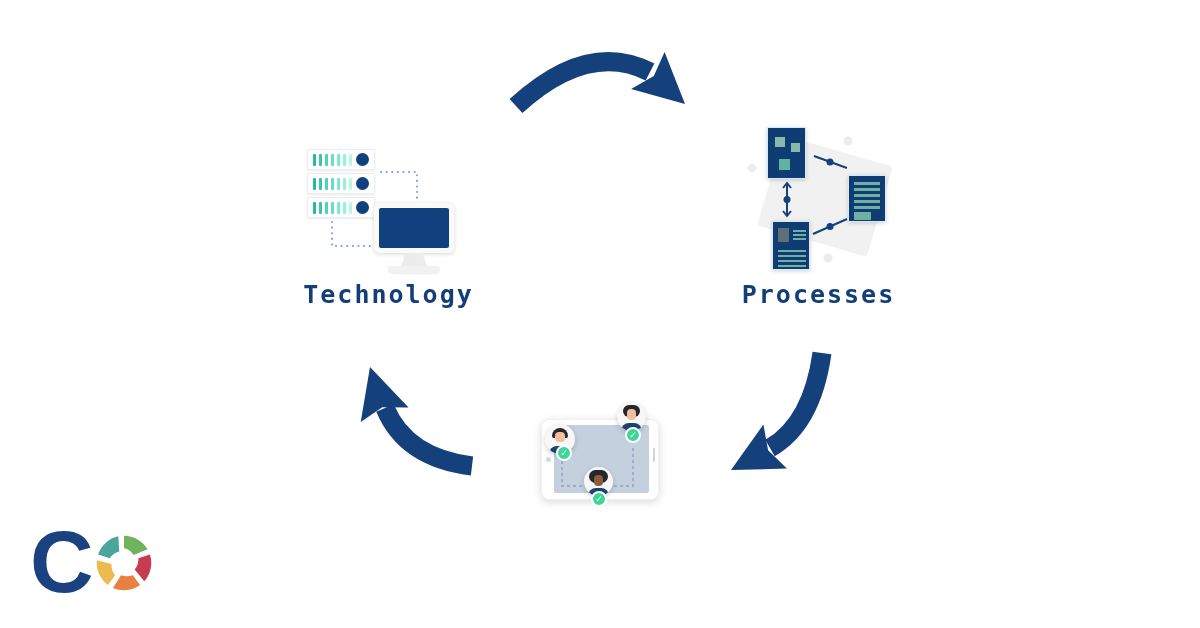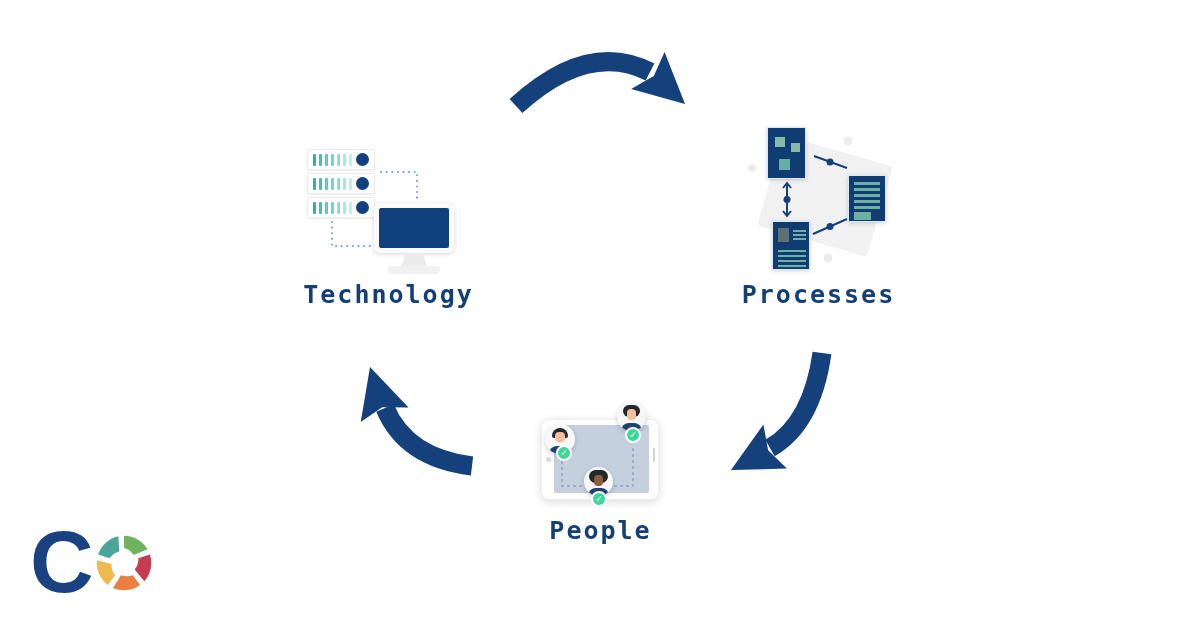--- a/index.html
+++ b/index.html
@@ -205,21 +205,20 @@
     <i class="body"></i>
   </div>
   <div id="av-bottom" class="av">
     <i class="hair"></i>
     <i class="face"></i>
     <i class="body"></i>
   </div>
   <span id="badge-left" class="badge">✓</span>
   <span id="badge-top" class="badge">✓</span>
   <span id="badge-bottom" class="badge">✓</span>
-  <div id="people-label" class="cycle-label">People</div>
 
   <div id="logo">
     <span class="c">C</span>
     <svg width="58" height="58" viewBox="0 0 100 100">
       <g>
         <path d="M50 3 A47 47 0 0 1 90.7 26.5 L66.5 36 A28 28 0 0 0 50 24 Z" style="fill:var(--aperture_green,#6FB45D)"></path>
         <path d="M50 3 A47 47 0 0 1 90.7 26.5 L66.5 36 A28 28 0 0 0 50 24 Z" transform="rotate(72 50 50)" style="fill:var(--aperture_red,#C63B4F)"></path>
         <path d="M50 3 A47 47 0 0 1 90.7 26.5 L66.5 36 A28 28 0 0 0 50 24 Z" transform="rotate(144 50 50)" style="fill:var(--aperture_orange,#E97F41)"></path>
         <path d="M50 3 A47 47 0 0 1 90.7 26.5 L66.5 36 A28 28 0 0 0 50 24 Z" transform="rotate(216 50 50)" style="fill:var(--aperture_amber,#EDBA4F)"></path>
         <path d="M50 3 A47 47 0 0 1 90.7 26.5 L66.5 36 A28 28 0 0 0 50 24 Z" transform="rotate(288 50 50)" style="fill:var(--aperture_teal,#4AA69B)"></path>

